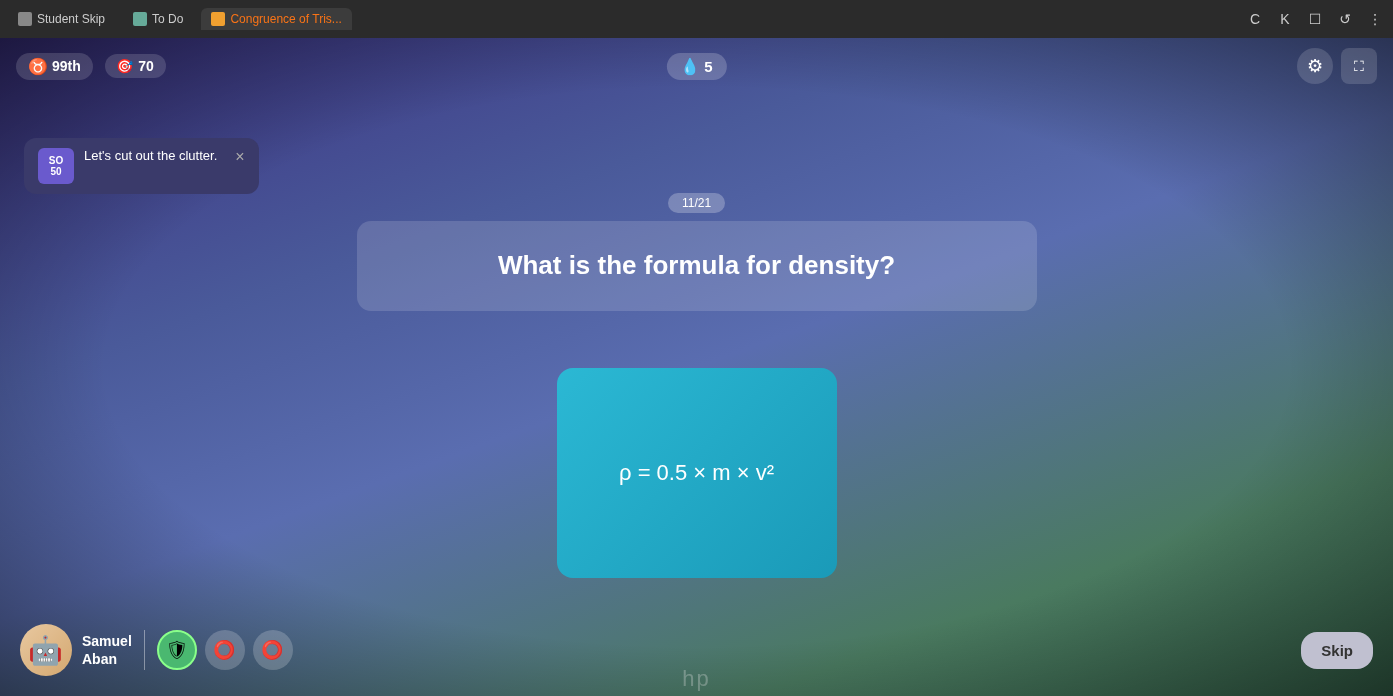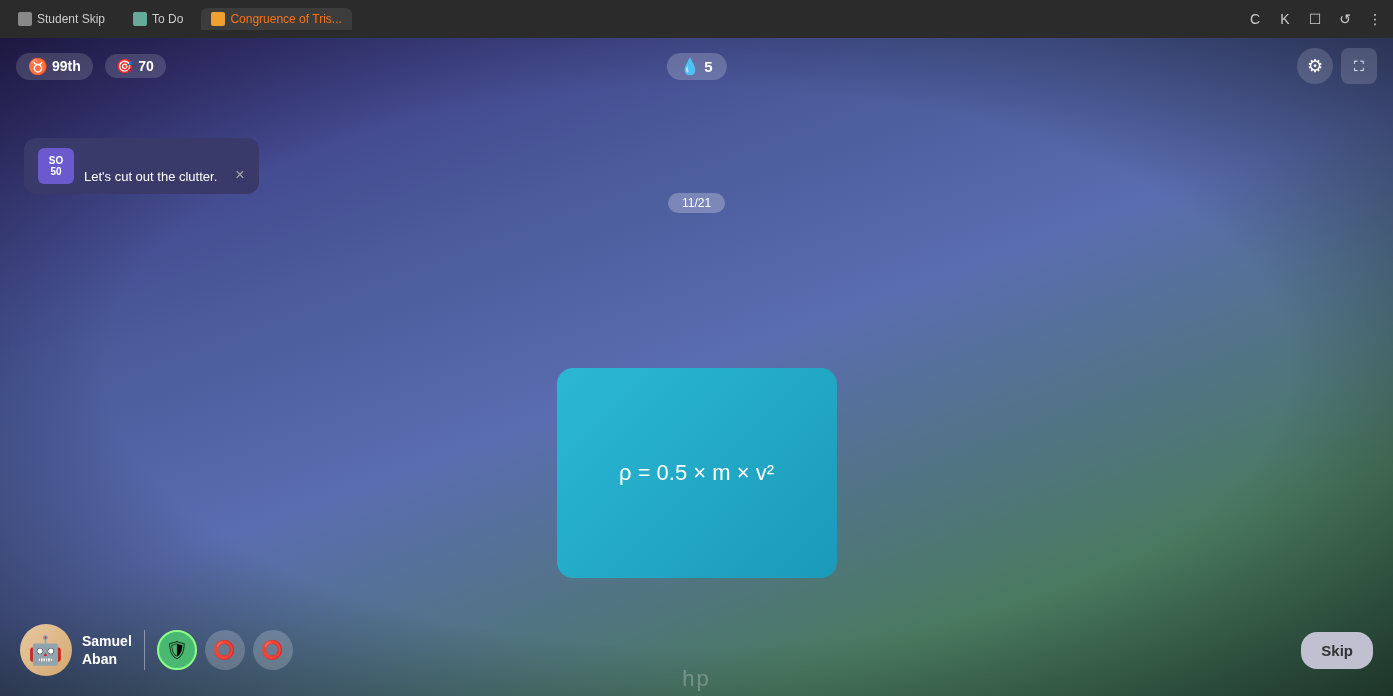--- a/index.html
+++ b/index.html
@@ -173,21 +173,21 @@
 
     
     #notification-banner {
       position: absolute;
       top: 100px;
       left: 24px;
       background: #3a3a6a;
       border-radius: 12px;
       padding: 10px 14px;
       display: flex;
-      align-items: flex-end;
+      align-items: flex-start;
       gap: 10px;
       z-index: 5;
       max-width: 320px;
     }
     .notif-icon-box {
       width: 36px;
       height: 36px;
       background: #6a5acd;
       border-radius: 6px;
       display: flex;
@@ -417,20 +417,23 @@
     <div class="notif-icon-box">
       <span style="font-size:10px;text-align:center;line-height:1.1;">SO<br>50</span>
     </div>
     <span class="notif-text">Let's cut out the clutter.</span>
     <span class="notif-close">×</span>
   </div>
 
   <div id="question-area">
     <div id="question-counter">
       <span class="counter-badge">11/21</span>
+    </div>
+    <div id="question-box">
+      <span id="question-text">What is the formula for density?</span>
     </div>
   </div>
 
   <div id="answer-area">
     <div class="answer-card cyan">
       <span class="answer-label">ρ = 0.5 × m × v²</span>
     </div>
   </div>
 
   <div id="bottom-bar">

